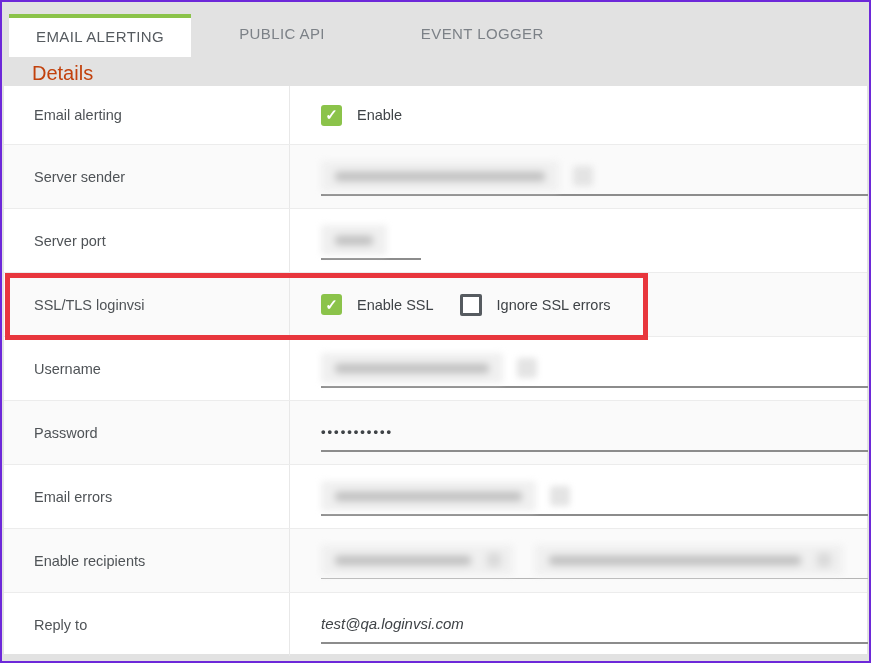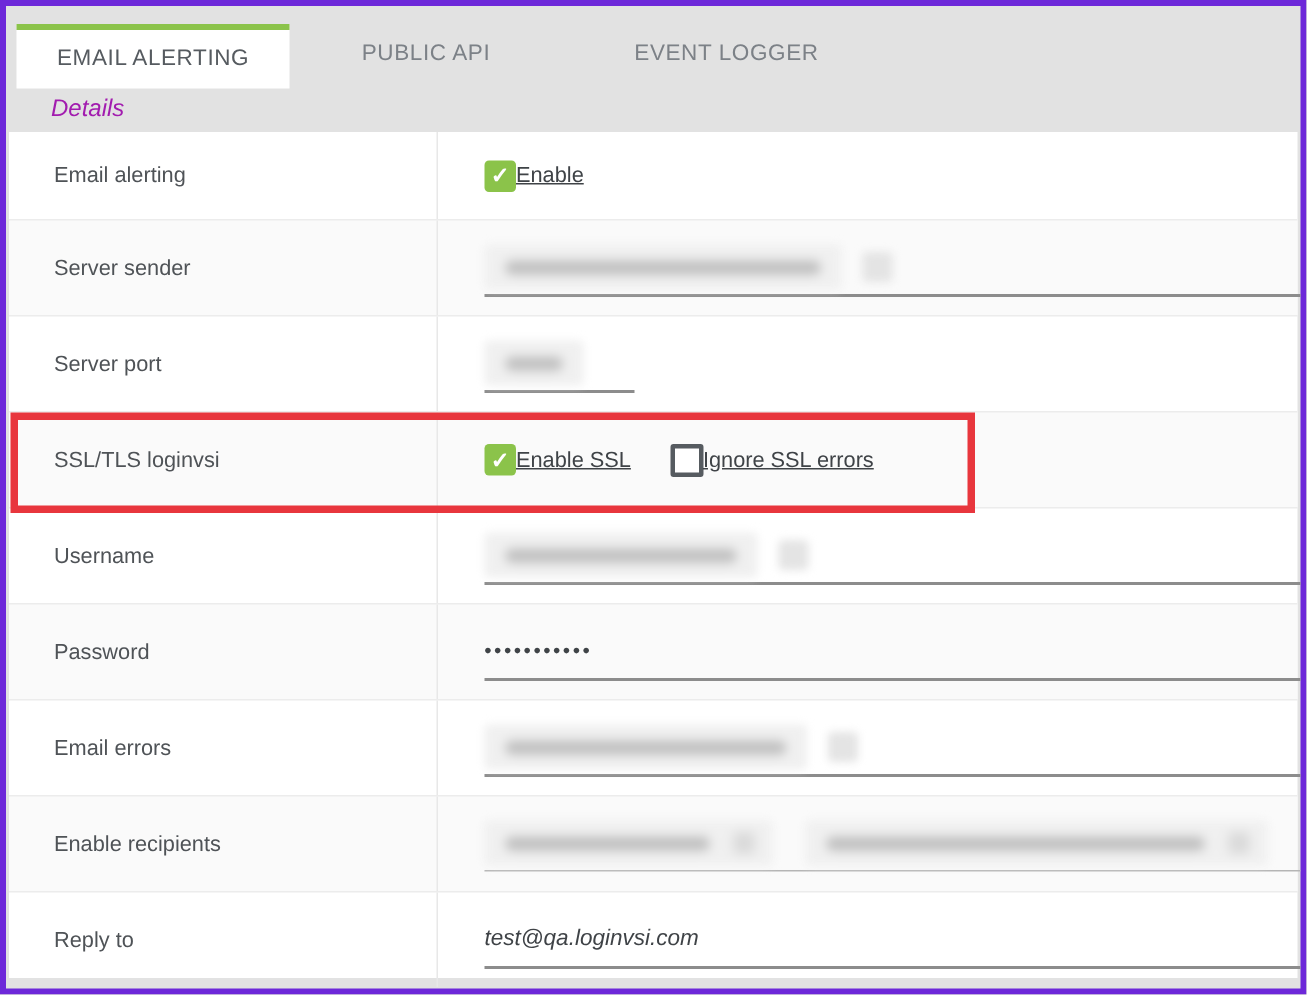--- a/index.html
+++ b/index.html
@@ -1,50 +1,50 @@
 <!DOCTYPE html>
 <html><head>
 <meta charset="utf-8">
 <style>
   html,body { margin:0; padding:0; background:#cfcfcf; }
   .page {
     width:871px; height:663px; box-sizing:border-box; position:relative;
-    border:4px solid #6d28d9; background:#e2e2e2; overflow:hidden;
+    border:2px solid #6d28d9; background:#e2e2e2; overflow:hidden;
     font-family:"Liberation Sans", sans-serif;
   }
   
   .tabbar { display:flex; align-items:flex-end; height:55px; padding-top:13px; box-sizing:border-box; }
   .tab { font-size:15px; letter-spacing:.4px; cursor:pointer; white-space:nowrap; }
   .tab.active {
     margin-left:7px; background:#fff; border-top:4px solid #8bc34a;
     padding:10px 27px 12px 27px; color:#565b60;
   }
   .tab.inactive { padding:10px 48px 15px 48px; color:#7c8187; }
-  .details { padding:5px 0 9px 30px; font-size:16px; color:#a21caf;font-style:italic; }
+  .details { padding:5px 0 9px 30px; font-size:20px; color:#c2410c; }
   
   .table { position:absolute; left:2px; right:2px; top:84px; bottom:7px; background:#fff; }
   .row { display:flex; height:64px; box-sizing:border-box; border-top:1px solid #ececec; }
   .row:first-child { height:58px; border-top:none; }
   .row:nth-child(even) { background:#fafafa; }
   .label-cell {
     width:286px; box-sizing:border-box; padding-left:30px; display:flex; align-items:center;
     font-size:14.5px; color:#4f5357; border-right:1px solid #e8e8e8; flex-shrink:0;
   }
   .control-cell { flex:1; display:flex; align-items:center; padding-left:31px; position:relative; }
   
   .cbwrap { display:flex; align-items:center; cursor:pointer; }
   .cb-on {
     width:21px; height:21px; border-radius:3px; background:#8bc34a;
     display:flex; align-items:center; justify-content:center;
     color:#fff; font-size:15px; font-weight:bold;
   }
   .cb-off {
     width:16px; height:16px; border:3px solid #565b60; border-radius:2px; background:#fff;
   }
-  .cb-label { font-size:14.5px; color:#3f4347;text-decoration:underline; }
+  .cb-label { margin-left:15px; font-size:14.5px; color:#3f4347; }
   .gap { width:26px; flex-shrink:0; }
   
   .field { display:flex; flex-direction:column; }
   .field-row { height:36px; display:flex; align-items:center; }
   .underline { height:2px; background:#8c8c8c; }
   .underline.thin { height:1px; background:#b5b5b5; }
   .w-full { width:547px; }
   .w-port { width:100px; }
   .blob {
     height:30px; border-radius:3px; background:#f0f0f0; position:relative;

